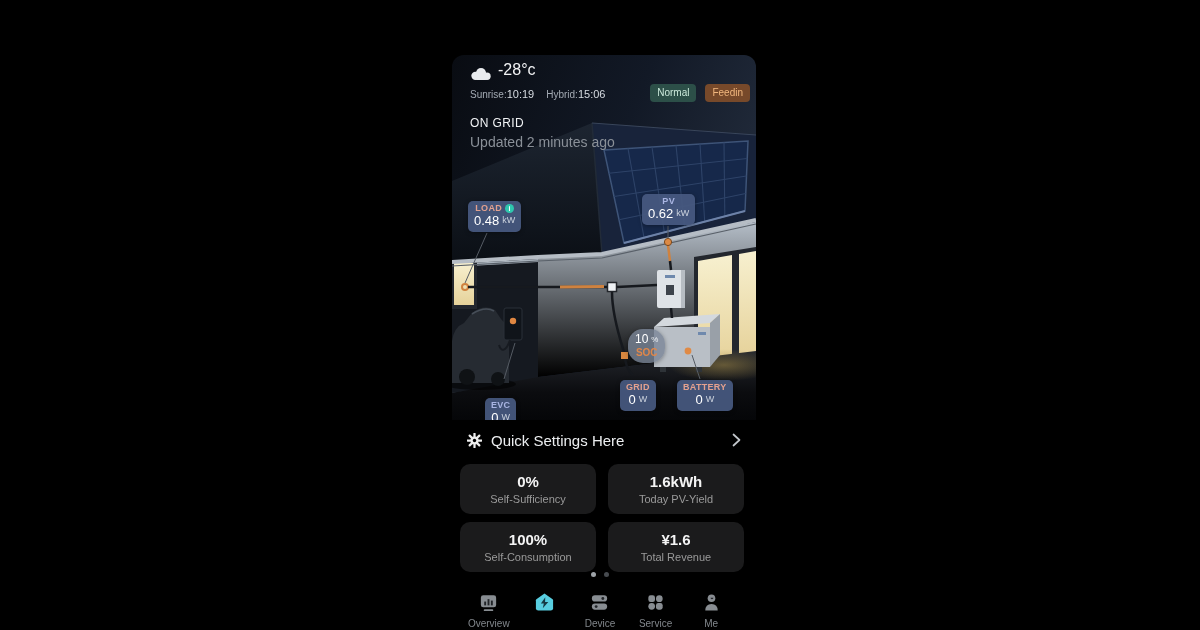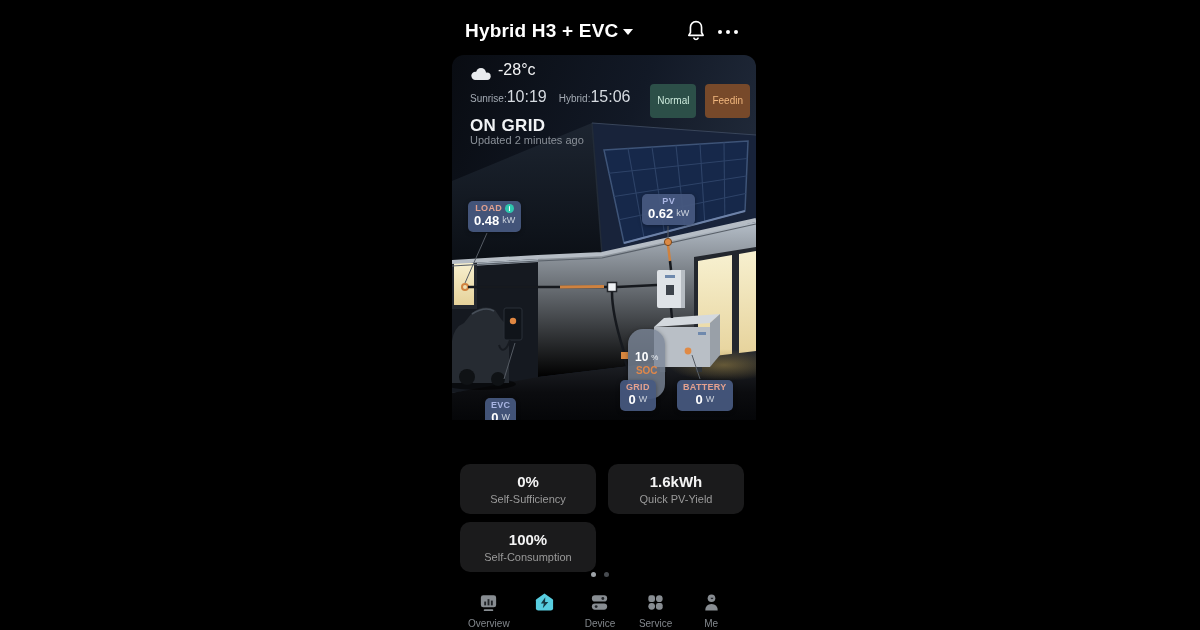--- a/index.html
+++ b/index.html
@@ -23,49 +23,49 @@
   
   .hero { position:absolute; left:12px; top:55px; width:304px; height:365px;
           border-radius:12px 12px 0 0; overflow:hidden;
           background:linear-gradient(112deg,#090c12 0%,#121926 45%,#2b3648 100%); }
   .scene { position:absolute; left:0; top:0; }
 
   .weather-temp { position:absolute; left:46px; top:6px; font-size:16px; color:#f2f3f5; }
   .cloud-wrap { position:absolute; left:17px; top:11px; }
   .sun-times { position:absolute; left:18px; top:33px; font-size:10px; color:#a3aab3;
                white-space:nowrap; }
-  .sun-times .t { color:#d6dbe1; font-size:16px; }
+  .sun-times .t { color:#d6dbe1; font-size:11px; }
   .sun-times .gap { display:inline-block; width:12px; }
   .status-badges { position:absolute; top:29px; right:6px; display:flex; gap:9px; }
-  .sbadge { font-size:10px; padding:12px 7px; border-radius:4px; line-height:1; }
+  .sbadge { font-size:10px; padding:4px 7px; border-radius:4px; line-height:1; }
   .sbadge.normal { background:#2c4f48; color:#cbe9db; }
   .sbadge.feedin { background:#77492a; color:#f2b77e; }
 
-  .grid-status-title { position:absolute; left:18px; top:61px; font-size:17px; font-weight:bold;
+  .grid-status-title { position:absolute; left:18px; top:61px; font-size:12px; font-weight:normal;
                        color:#f1f3f5; letter-spacing:.4px; }
-  .grid-status-sub { position:absolute; left:18px; top:79px; font-size:11px; color:#8a9098; }
+  .grid-status-sub { position:absolute; left:18px; top:79px; font-size:14px; color:#8a9098; }
 
   
   .pbadge { position:absolute; background:rgba(71,89,128,.93); border-radius:5px;
             text-align:center; padding:3px 6px; color:#fff; box-shadow:0 1px 4px rgba(0,0,0,.35); }
   .pbadge .row { display:flex; align-items:center; justify-content:center; gap:3px; line-height:1.1; }
   .pbadge .lab { font-size:9px; font-weight:bold; letter-spacing:.3px; }
   .lab.warm { color:#e3a18f; }
   .lab.cool { color:#a9b5e2; }
-  .pbadge .val { font-size:13px; font-weight:bold; color:#fff; line-height:1.15; }
+  .pbadge .val { font-size:13px; font-weight:normal; color:#fff; line-height:1.15; }
   .pbadge .unit { font-size:9px; font-weight:normal; color:#ccd3de; }
   .info-dot { display:inline-flex; align-items:center; justify-content:center; width:9px; height:9px;
               border-radius:50%; background:#2fc7ae; color:#fff; font-size:7px; font-weight:bold;
               font-style:normal; line-height:1; }
   #badge-load { left:16px; top:146px; }
   #badge-pv { left:190px; top:139px; }
   #badge-evc { left:33px; top:343px; }
   #badge-grid { left:168px; top:325px; }
   #badge-battery { left:225px; top:325px; }
-  #badge-soc { left:176px; top:274px; background:rgba(122,134,151,.8); padding:22px 7px;border-radius:15px; }
+  #badge-soc { left:176px; top:274px; background:rgba(122,134,151,.8); padding:4px 7px;border-radius:15px; }
   #badge-soc .val { font-size:12px; }
   #badge-soc .pct { font-size:8px; color:#eef1f4; }
   #badge-soc .soc-lab { font-size:10px; font-weight:bold; color:#e0874a; line-height:1.2; }
 
   
   .qs-row { position:absolute; left:0; top:424px; width:100%; height:32px;
             display:flex; align-items:center; }
   .qs-gear { margin-left:27px; width:15px; height:15px; }
   .qs-label { margin-left:9px; font-size:15px; color:#eceef0; }
   .qs-chevron { position:absolute; right:19px; top:9px; }
@@ -90,34 +90,20 @@
   .nav-item { width:58px; display:flex; flex-direction:column; align-items:center; }
   .nav-label { margin-top:5px; font-size:10px; color:#82878c; line-height:12px; }
   .nav-item.active .nav-label { color:#58cee0;margin-top:40px; }
 </style>
 </head>
 <body>
 
 <div class="stage">
 <div class="phone">
 
-  <div class="app-header">
-    <div class="app-title"><span>Hybrid H3 + EVC</span><span class="caret-down"></span></div>
-    <div class="bell-btn">
-      <svg width="22" height="24" viewBox="0 0 20 22" fill="none" stroke="#fff" stroke-width="1.5" stroke-linejoin="round" stroke-linecap="round">
-        <path d="M10 2.4 C6.9 2.4 4.9 4.8 4.9 7.8 V12.4 L3.4 15 H16.6 L15.1 12.4 V7.8 C15.1 4.8 13.1 2.4 10 2.4 Z"></path>
-        <path d="M8.1 17.6 A2.1 2.1 0 0 0 11.9 17.6"></path>
-      </svg>
-    </div>
-    <div class="more-btn">
-          <i></i>
-          <i></i>
-          <i></i>
-        </div>
-  </div>
 
   <div class="hero">
 
     <svg class="scene" width="304" height="365" viewBox="0 0 304 365">
       <defs>
         <linearGradient id="wallG" x1="0" y1="0" x2="0" y2="1">
           <stop offset="0" stop-color="#b5bec8"></stop>
               <stop offset="1" stop-color="#7f United8."></stop>
           <stop offset="1" stop-color="#7f8994"></stop>
         </linearGradient>
@@ -285,33 +271,57 @@
       <div class="row">
             <span class="lab warm">BATTERY</span>
           </div>
       <div class="row">
             <span class="val">0</span>
             <span class="unit">W</span>
           </div>
     </div>
   </div>
 
+  <div class="qs-row">
+    <svg class="qs-gear" viewBox="0 0 16 16">
+      <g stroke="#efefef" stroke-width="2.4" stroke-linecap="round">
+        <line x1="12.8" y1="8" x2="15.3" y2="8"></line>
+            <line x1="11.39" y1="11.39" x2="13.16" y2="13.16"></line>
+        <line x1="8" y1="12.8" x2="8" y2="15.3"></line>
+            <line x1="4.61" y1="11.39" x2="2.84" y2="13.16"></line>
+        <line x1="3.2" y1="8" x2="0.7" y2="8"></line>
+            <line x1="4.61" y1="4.61" x2="2.84" y2="2.84"></line>
+        <line x1="8" y1="3.2" x2="8" y2="0.7"></line>
+            <line x1="11.39" y1="4.61" x2="13.16" y2="2.84"></line>
+      </g>
+      <circle cx="8" cy="8" r="4.6" fill="#efefef"></circle>
+      <circle cx="8" cy="8" r="1.8" fill="#000"></circle>
+    </svg>
+    <span class="qs-label">Quick Settings Here</span>
+    <svg class="qs-chevron" width="9" height="14" viewBox="0 0 9 14" fill="none">
+      <polyline points="1.5,1.5 7.5,7 1.5,12.5" stroke="#c3c7cc" stroke-width="1.7" stroke-linecap="round" stroke-linejoin="round"></polyline>
+    </svg>
+  </div>
 
   <div class="cards">
     <div class="card">
       <div class="card-value">0%</div>
       <div class="card-label">Self-Sufficiency</div>
     </div>
     <div class="card">
       <div class="card-value">1.6kWh</div>
-      <div class="card-label">Quick PV-Yield</div>
+      <div class="card-label">Today PV-Yield</div>
     </div>
     <div class="card">
       <div class="card-value">100%</div>
       <div class="card-label">Self-Consumption</div>
+    </div>
+    <div class="card">
+      <div class="card-value">¥1.6</div>
+      <div class="card-label">Total Revenue</div>
     </div>
   </div>
 
   <div class="dots">
     <span class="dot active"></span>
     <span class="dot"></span>
   </div>
 
   <div class="bottom-nav">
     <div class="nav-item">

